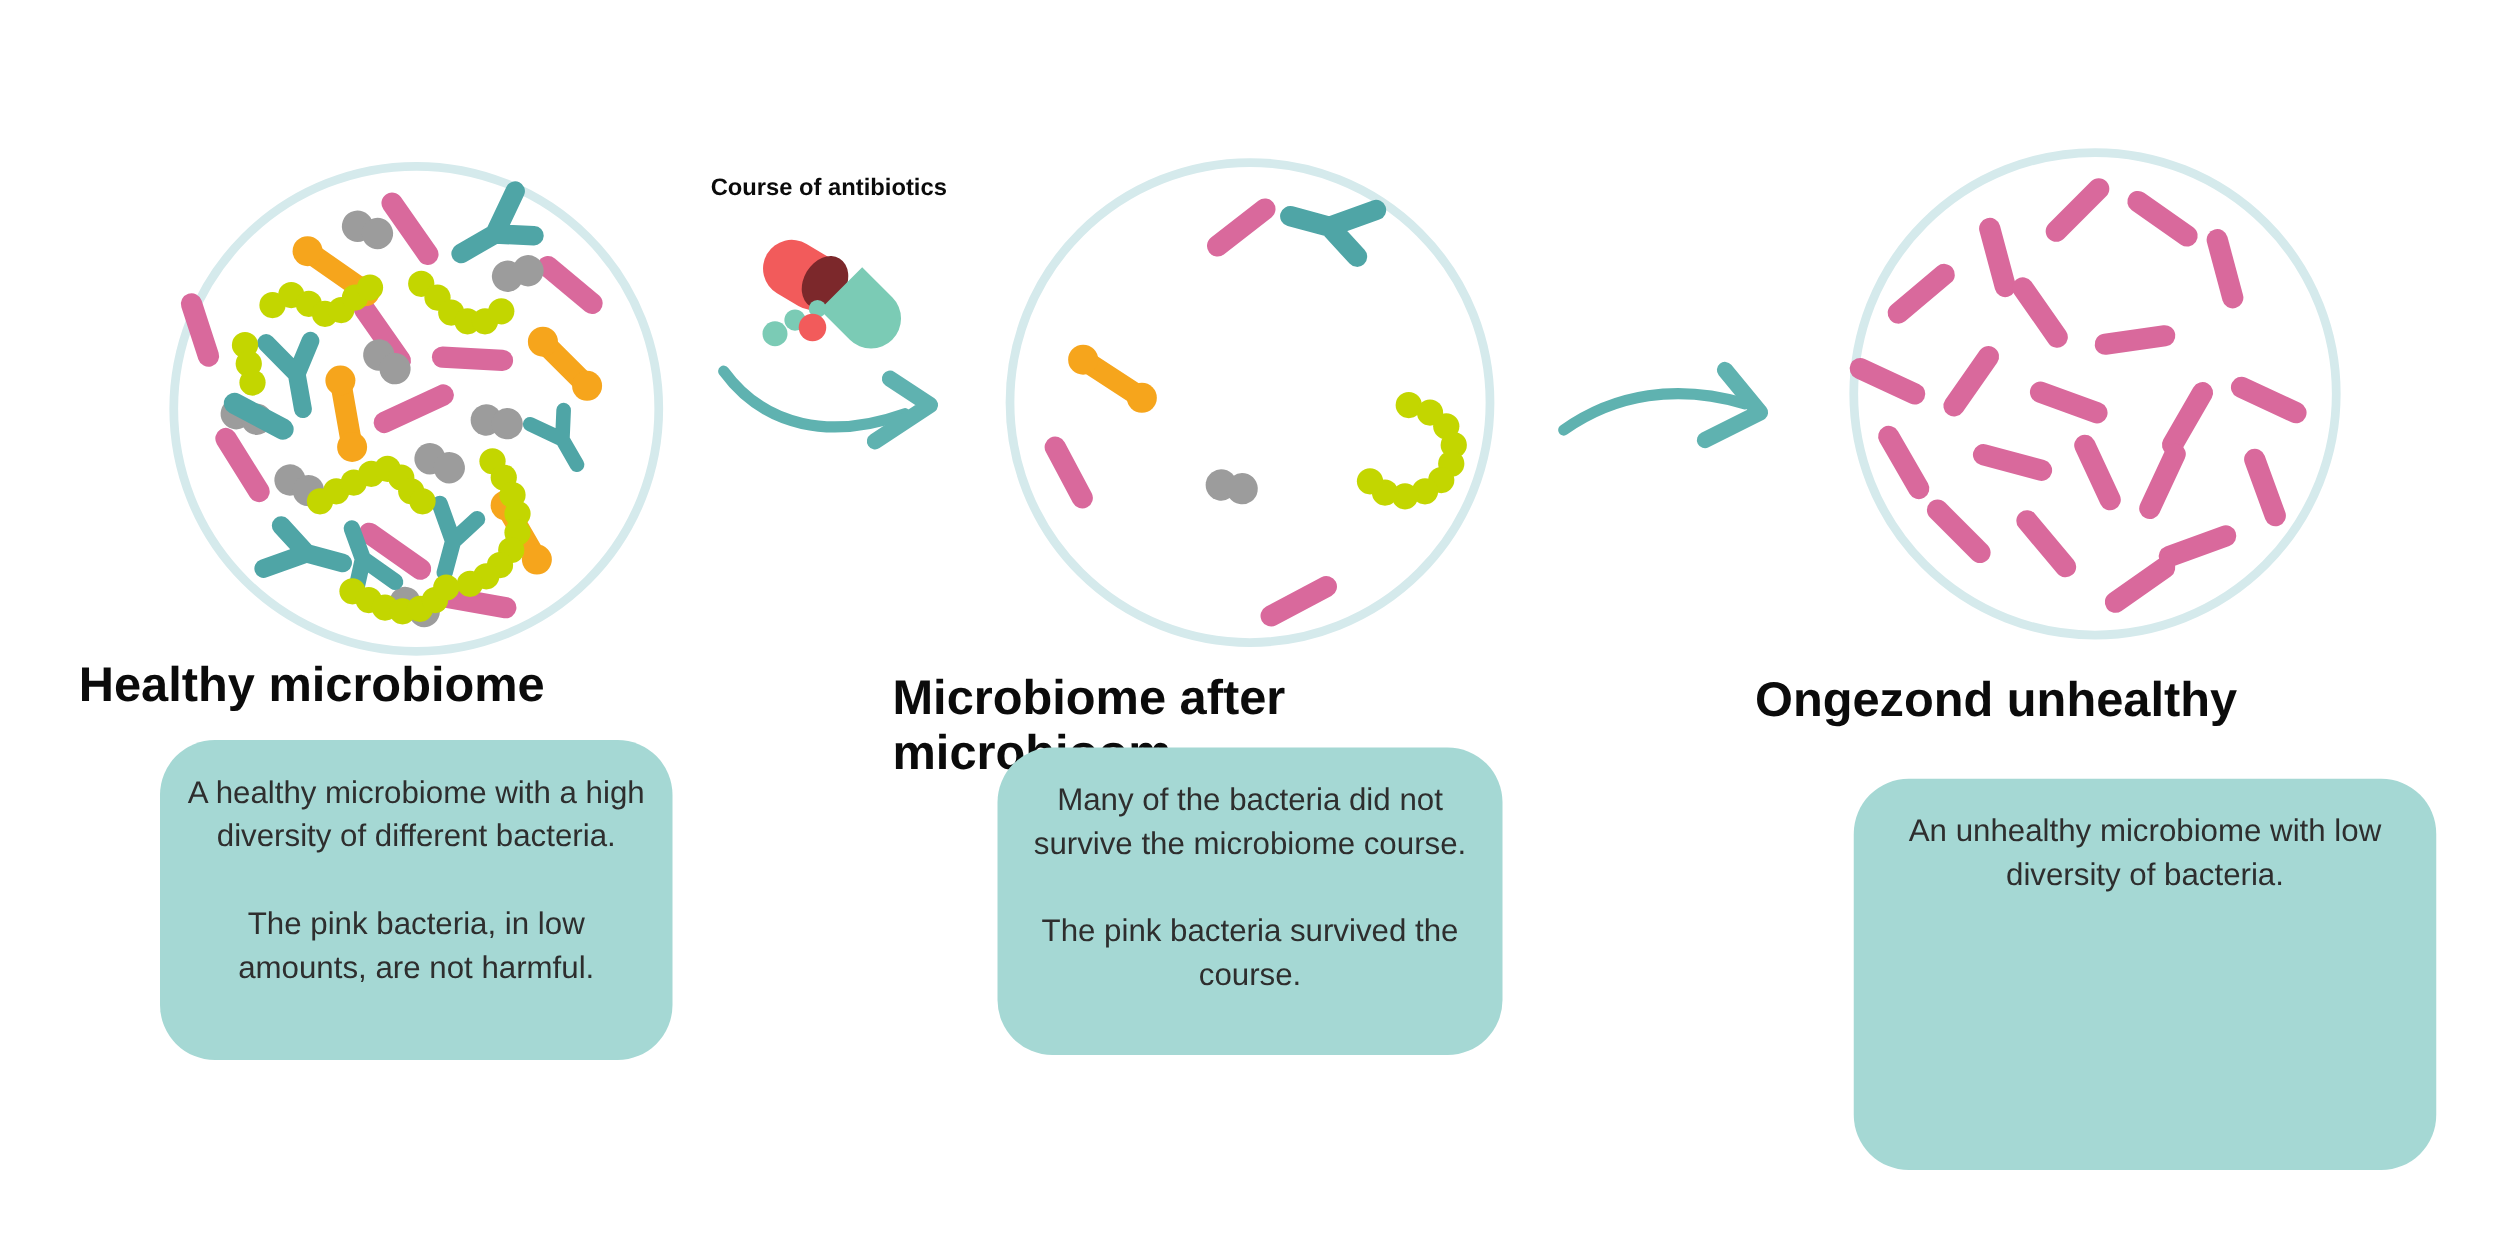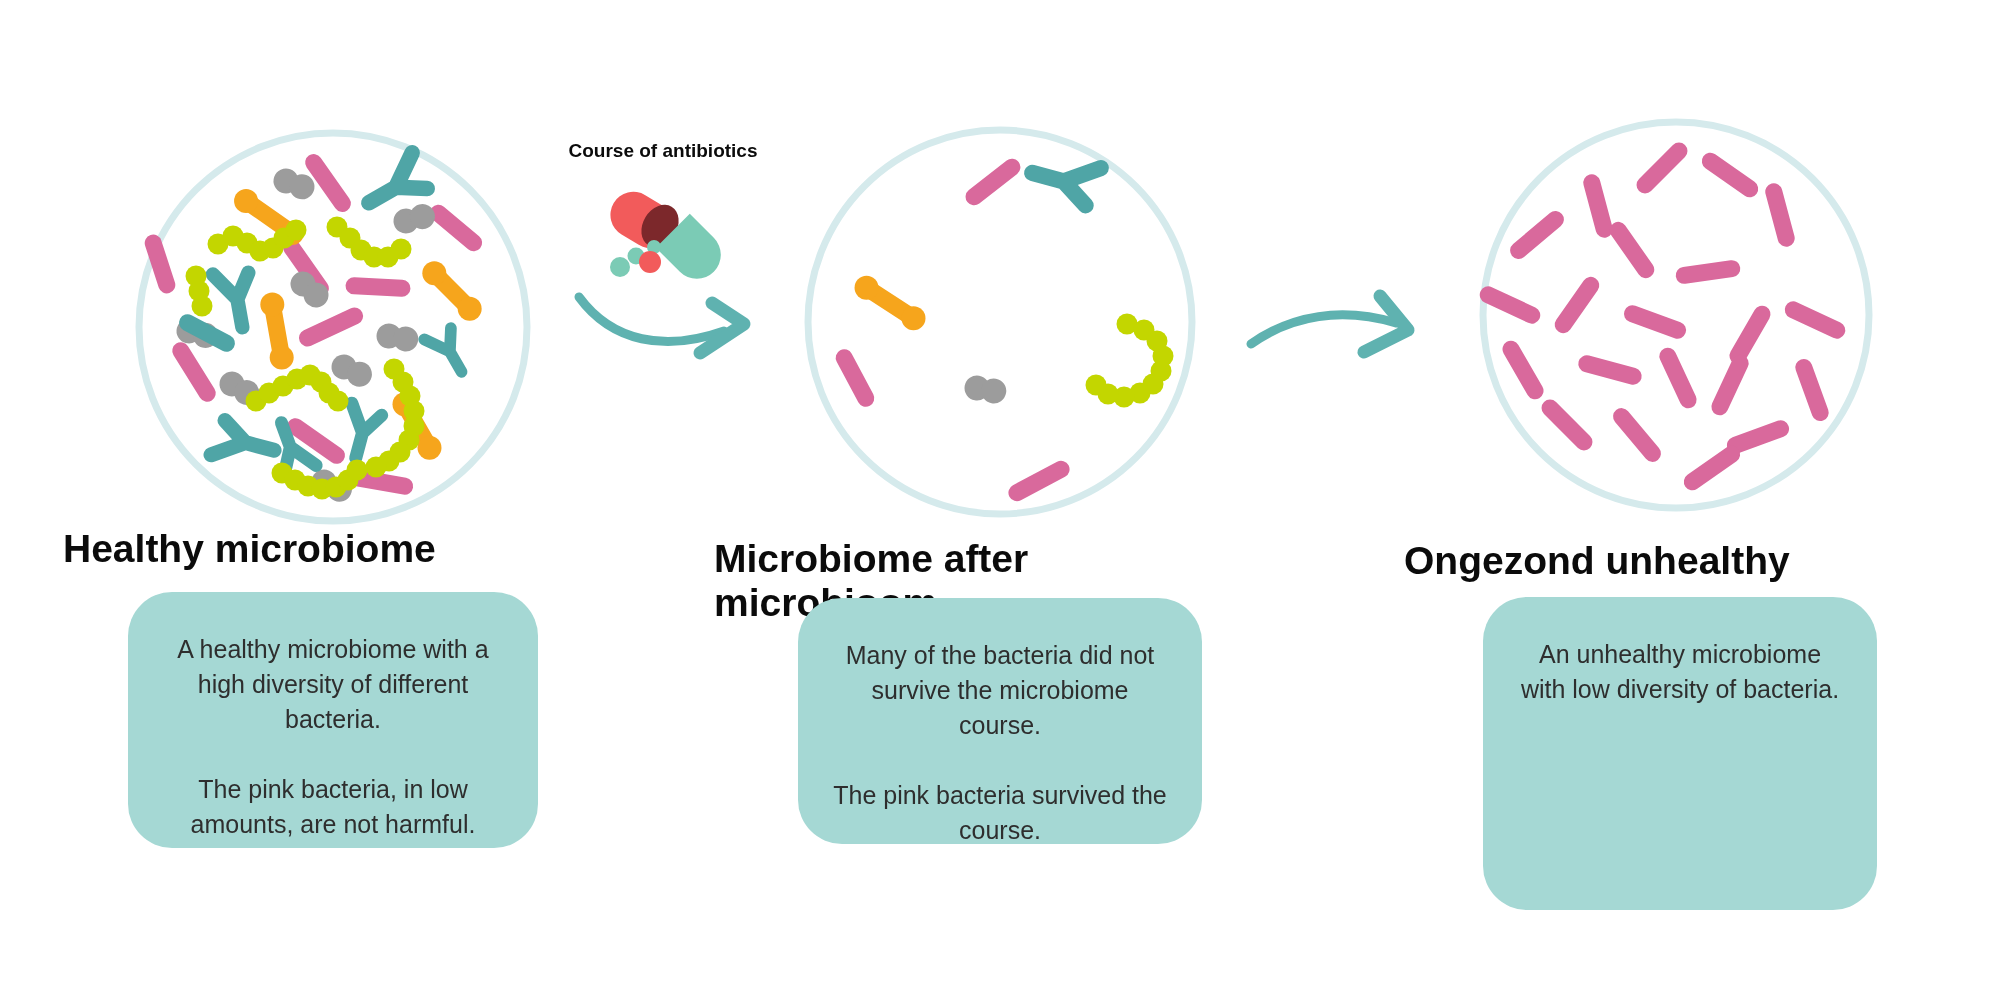--- a/index.html
+++ b/index.html
@@ -20,26 +20,26 @@
   .abx-label{
     position:absolute;left:503px;top:140px;width:320px;text-align:center;
     font-size:19px;font-weight:700;color:#0b0b0b;
   }
   .box{
     position:absolute;background:#A5D8D4;border-radius:44px;
     color:#2e2e2e;text-align:center;
     font-size:25px;line-height:35px;
     padding:25px 16px;box-sizing:border-box;
   }
-  .box p{margin:15px;}
+  .box p{margin:0;}
   .box p + p{margin-top:35px;}
   .box .u{text-decoration:underline;text-underline-offset:5px;}
   .box-0{left:128px;top:592px;width:410px;height:256px;}
   .box-1{left:798px;top:598px;width:404px;height:246px;}
-  .box-2{left:1483px;top:597px;width:394px;height:313px;}
+  .box-2{left:1483px;top:623px;width:466px;height:313px;}
 </style>
 </head>
 <body>
 
 <svg id="art" viewBox="0 0 2000 1000">
 
   <g id="dish-0">
       <circle cx="333" cy="327" r="194" fill="#ffffff" stroke="#D5EAEC" stroke-width="7"></circle>
       <line x1="313.66058909122387" y1="162.5211988927752" x2="342.33941090877613" y2="203.4788011072248" stroke="#D9699C" stroke-width="17" stroke-linecap="round"></line>
       <line x1="291.66058909122387" y1="247.5211988927752" x2="320.33941090877613" y2="288.4788011072248" stroke="#D9699C" stroke-width="17" stroke-linecap="round"></line>

